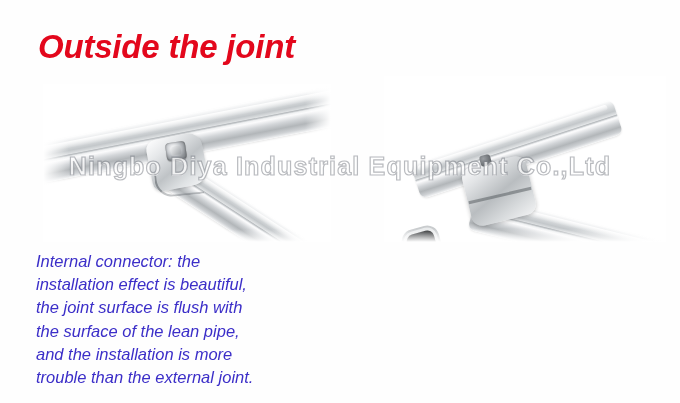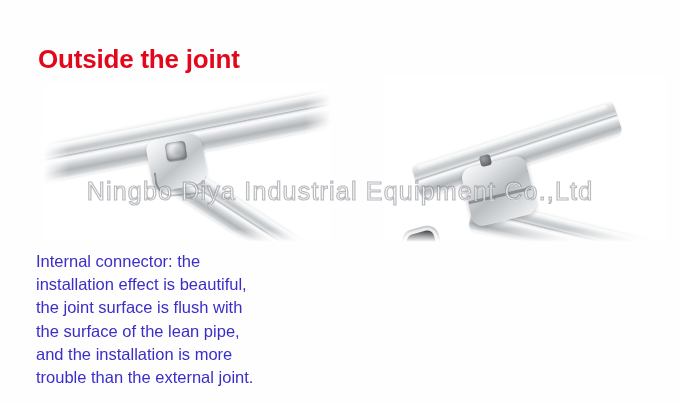--- a/index.html
+++ b/index.html
@@ -33,21 +33,21 @@
   #panel-right { left: 362px; width: 318px; }
 
   
   .heading {
     position: absolute;
     color: #e3071c;
     font-weight: bold;
     white-space: nowrap;
     letter-spacing: -0.2px;
   }
-  #heading-left  { left: 38px; top: 44px; font-size: 26px; }
+  #heading-left  { left: 38px; top: 28px; font-size: 33px; font-style: italic; }
   #heading-right { left: 20px; top: 51px; font-size: 23px; }
 
   
   .photo {
     position: absolute;
     overflow: hidden;
     background: #ffffff;
   }
   #photo-left  { left: 43px; top: 84px; width: 288px; height: 158px; }
   #photo-right { left: 22px; top: 76px; width: 282px; height: 166px; }
@@ -188,38 +188,38 @@
   }
 
   
   #watermark {
     position: absolute;
     left: 0;
     top: 152px;
     width: 680px;
     text-align: center;
     font-size: 25px;
-    font-weight: normal;
+    font-weight: bold;
     letter-spacing: 1.2px;
     white-space: nowrap;
     color: rgba(255,255,255,0.0);
     -webkit-text-stroke: 1.2px rgba(128,132,138,0.55);
     text-shadow: 0 1px 0 rgba(255,255,255,0.75);
     pointer-events: none;
     user-select: none;
-    margin-top: 25px;
   }
 
   
   .body-text {
     position: absolute;
     color: #3b2ec8;
     font-size: 16.5px;
     line-height: 23.2px;
     white-space: pre-line;
+    font-style: italic;
   }
   #body-left  { left: 36px;  top: 250px; width: 310px; }
 </style>
 </head>
 <body>
 
 <div id="page">
 
   <div class="panel" id="panel-left">
 

